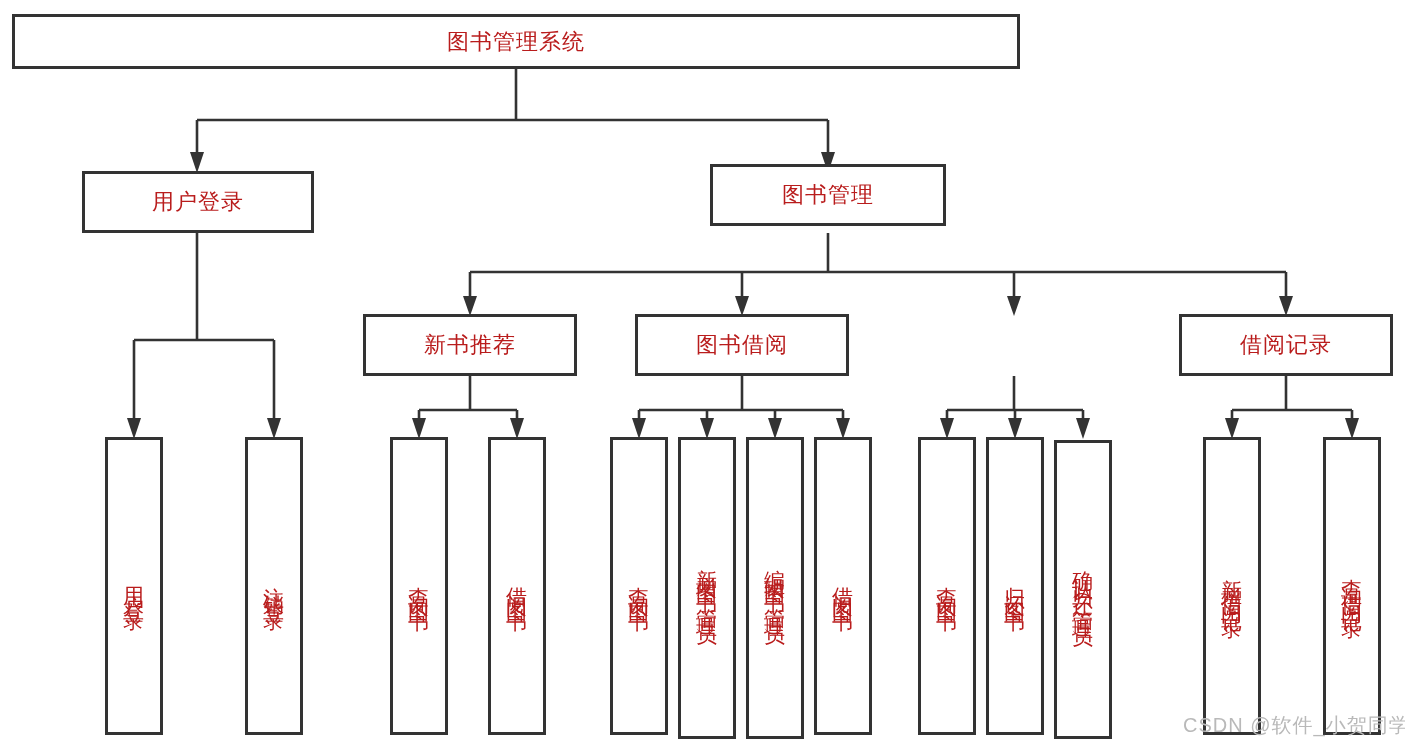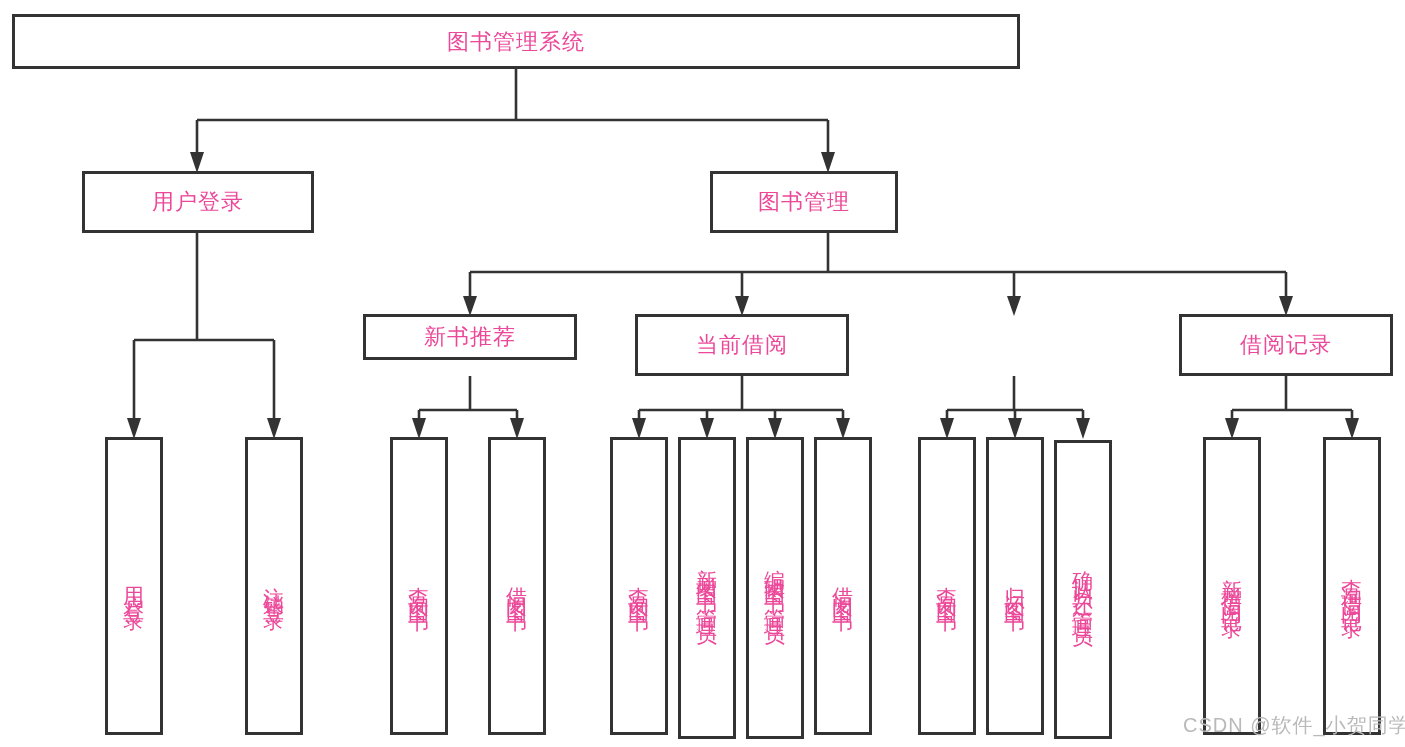--- a/index.html
+++ b/index.html
@@ -18,21 +18,21 @@
     pointer-events: none;
   }
   .node {
     position: absolute;
     box-sizing: border-box;
     border: 3px solid #333333;
     background: #ffffff;
     display: flex;
     align-items: center;
     justify-content: center;
-    color: #ec4899;
+    color: #b91c1c;
   }
   .hnode span {
     font-size: 22px;
     letter-spacing: 1px;
     white-space: nowrap;
   }
   .vnode span {
     writing-mode: vertical-rl;
     text-orientation: mixed;
     font-size: 21px;
@@ -128,29 +128,29 @@
     </g>
   </svg>
 
   <div class="node hnode" style="left:12px;top:14px;width:1008px;height:55px">
     <span>图书管理系统</span>
   </div>
 
   <div class="node hnode" style="left:82px;top:171px;width:232px;height:62px">
     <span>用户登录</span>
   </div>
-  <div class="node hnode" style="left:710px;top:171px;width:188px;height:62px">
+  <div class="node hnode" style="left:710px;top:164px;width:236px;height:62px">
     <span>图书管理</span>
   </div>
 
-  <div class="node hnode" style="left:363px;top:314px;width:214px;height:46px">
+  <div class="node hnode" style="left:363px;top:314px;width:214px;height:62px">
     <span>新书推荐</span>
   </div>
   <div class="node hnode" style="left:635px;top:314px;width:214px;height:62px">
-    <span>当前借阅</span>
+    <span>图书借阅</span>
   </div>
   <div class="node hnode" style="left:1179px;top:314px;width:214px;height:62px">
     <span>借阅记录</span>
   </div>
 
   <div class="node vnode" style="left:105px;top:437px;width:58px;height:298px">
     <span>用户登录</span>
   </div>
   <div class="node vnode" style="left:245px;top:437px;width:58px;height:298px">
     <span>注销登录</span>

